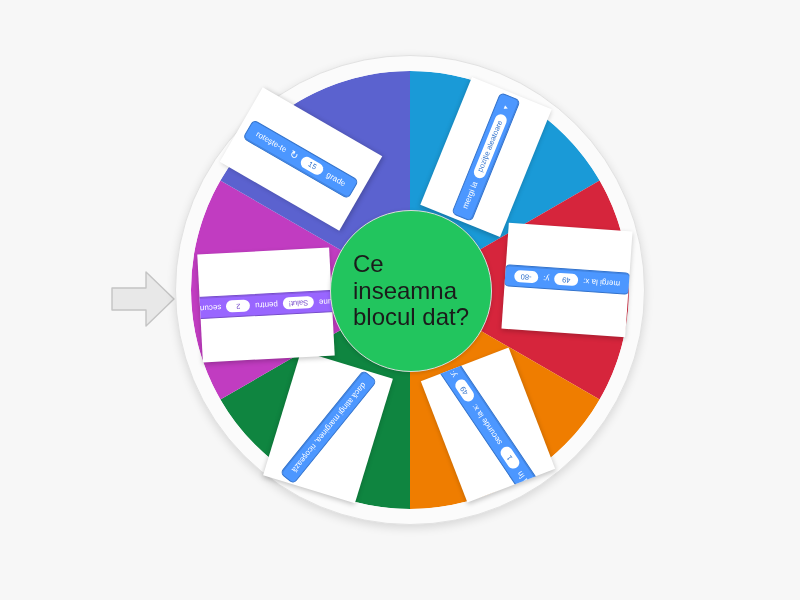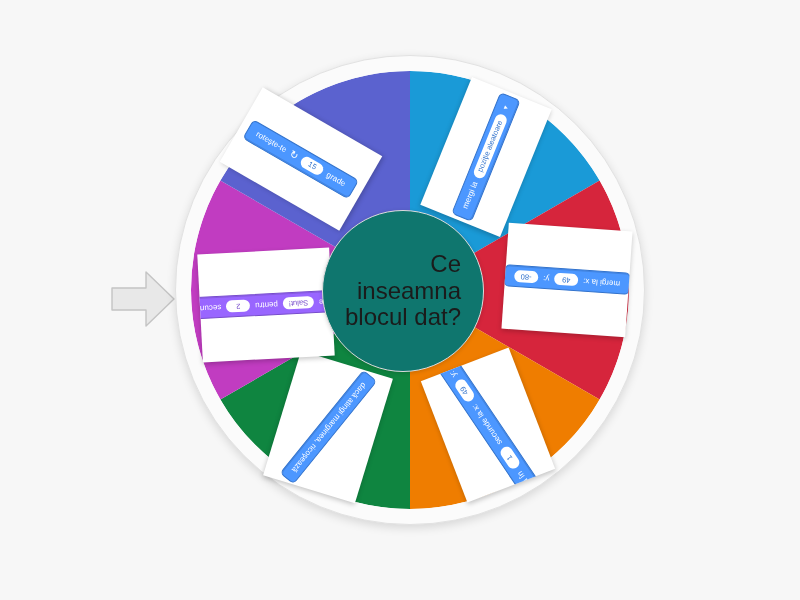--- a/index.html
+++ b/index.html
@@ -105,32 +105,32 @@
   }
   .sblock.looks .oval { color: #774dcb; }
   .oval.txt { border-radius: 9px; }
 
   .turn-icon { font-size: 10px; line-height: 1; }
   .drop-arrow { font-size: 6px; }
 
   
   .hub {
     position: absolute;
-    left: 147px;
+    left: 155px;
     top: 155px;
     width: 160px;
     height: 160px;
     border-radius: 50%;
-    background: #0f766e;
+    background: #22c55e;
     border: 1px solid #dcdcdc;
     box-shadow: 0 1px 4px rgba(0,0,0,0.16);
     display: flex;
     align-items: center;
     justify-content: center;
-    text-align: right;
+    text-align: left;
     z-index: 20;
   }
   .hub-text {
     font-size: 24px;
     line-height: 1.12;
     color: #1b1b1b;
     font-family: "Liberation Sans", sans-serif;
     padding: 0 8px;
     white-space: pre-line;
   }

